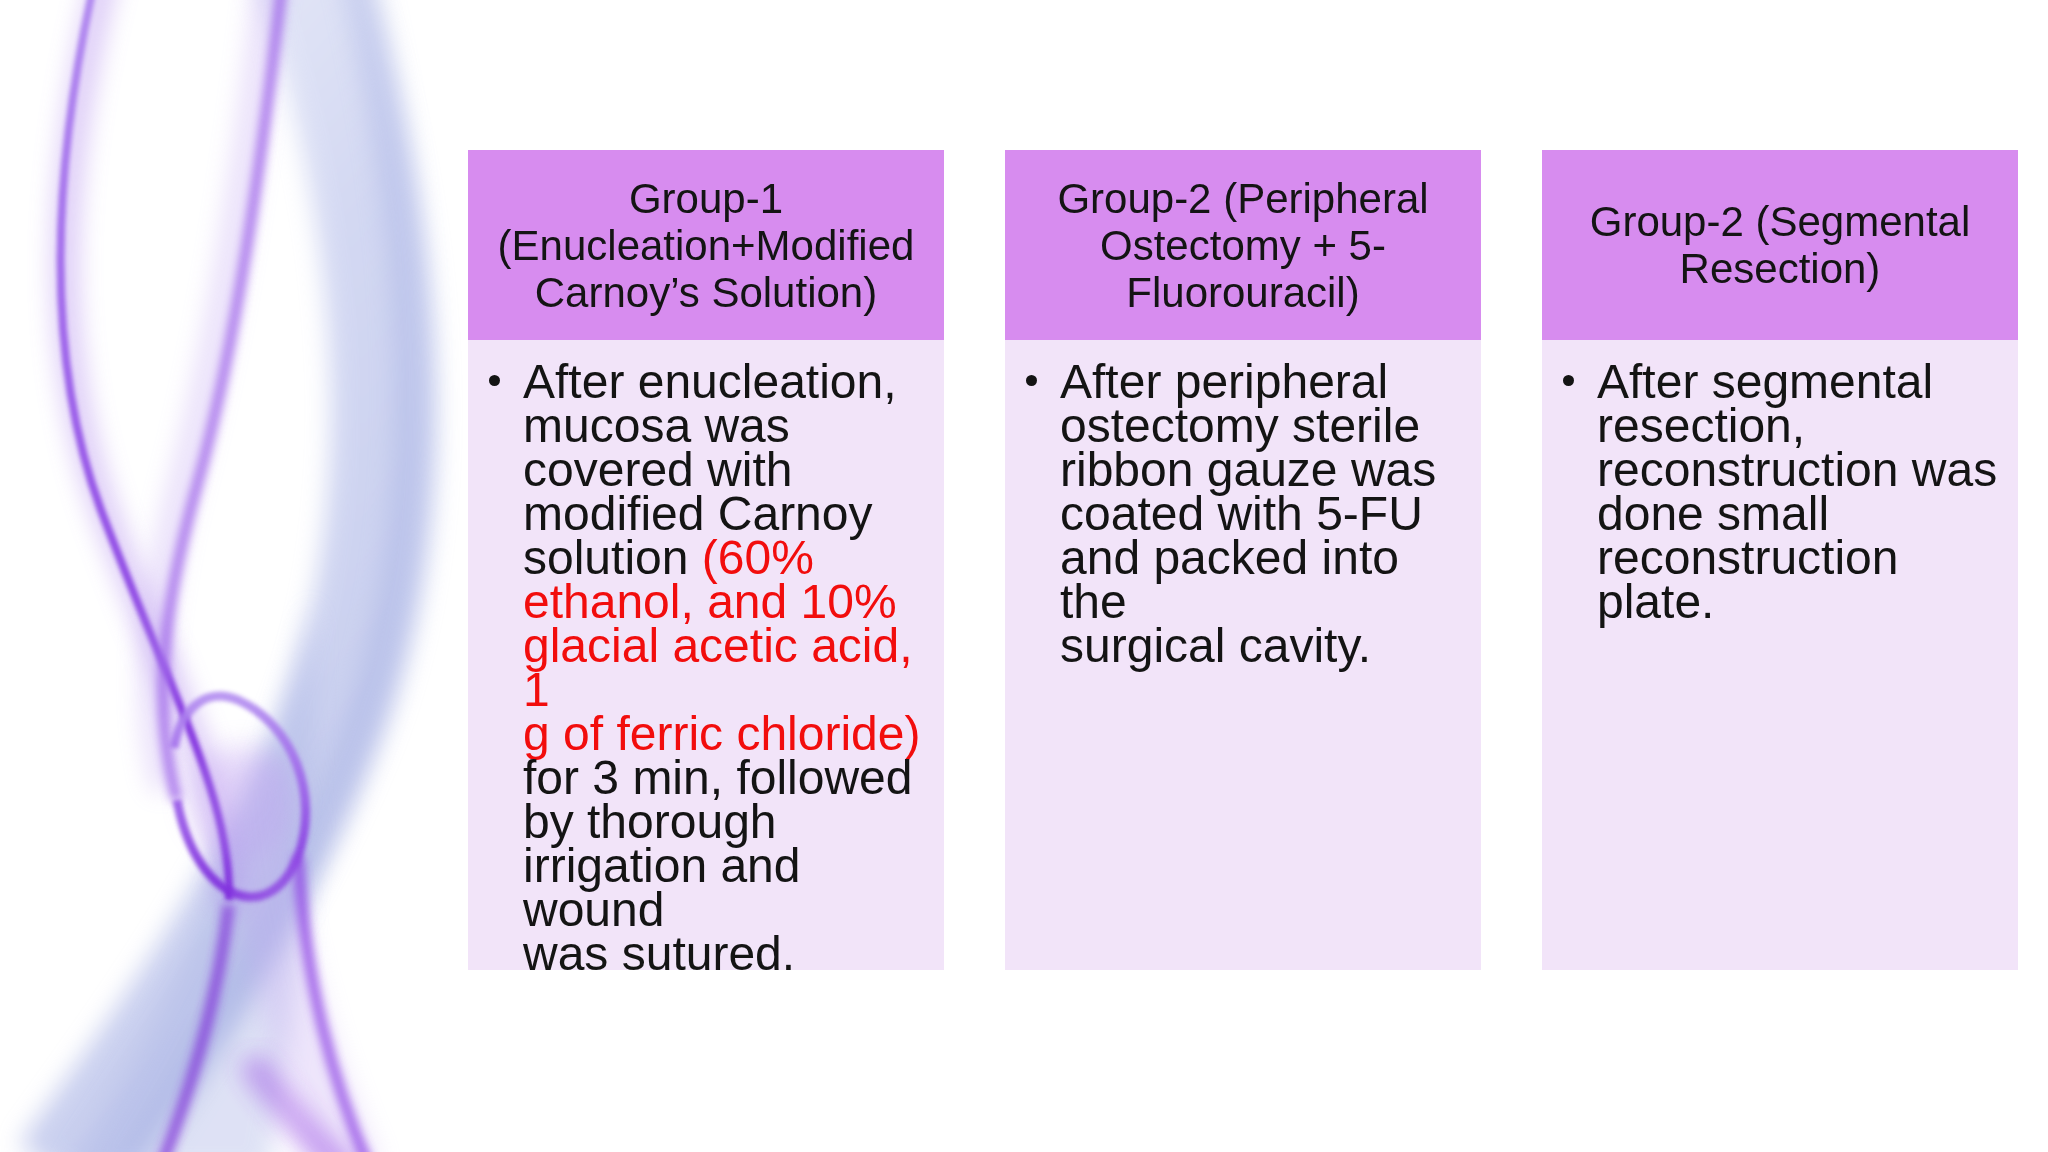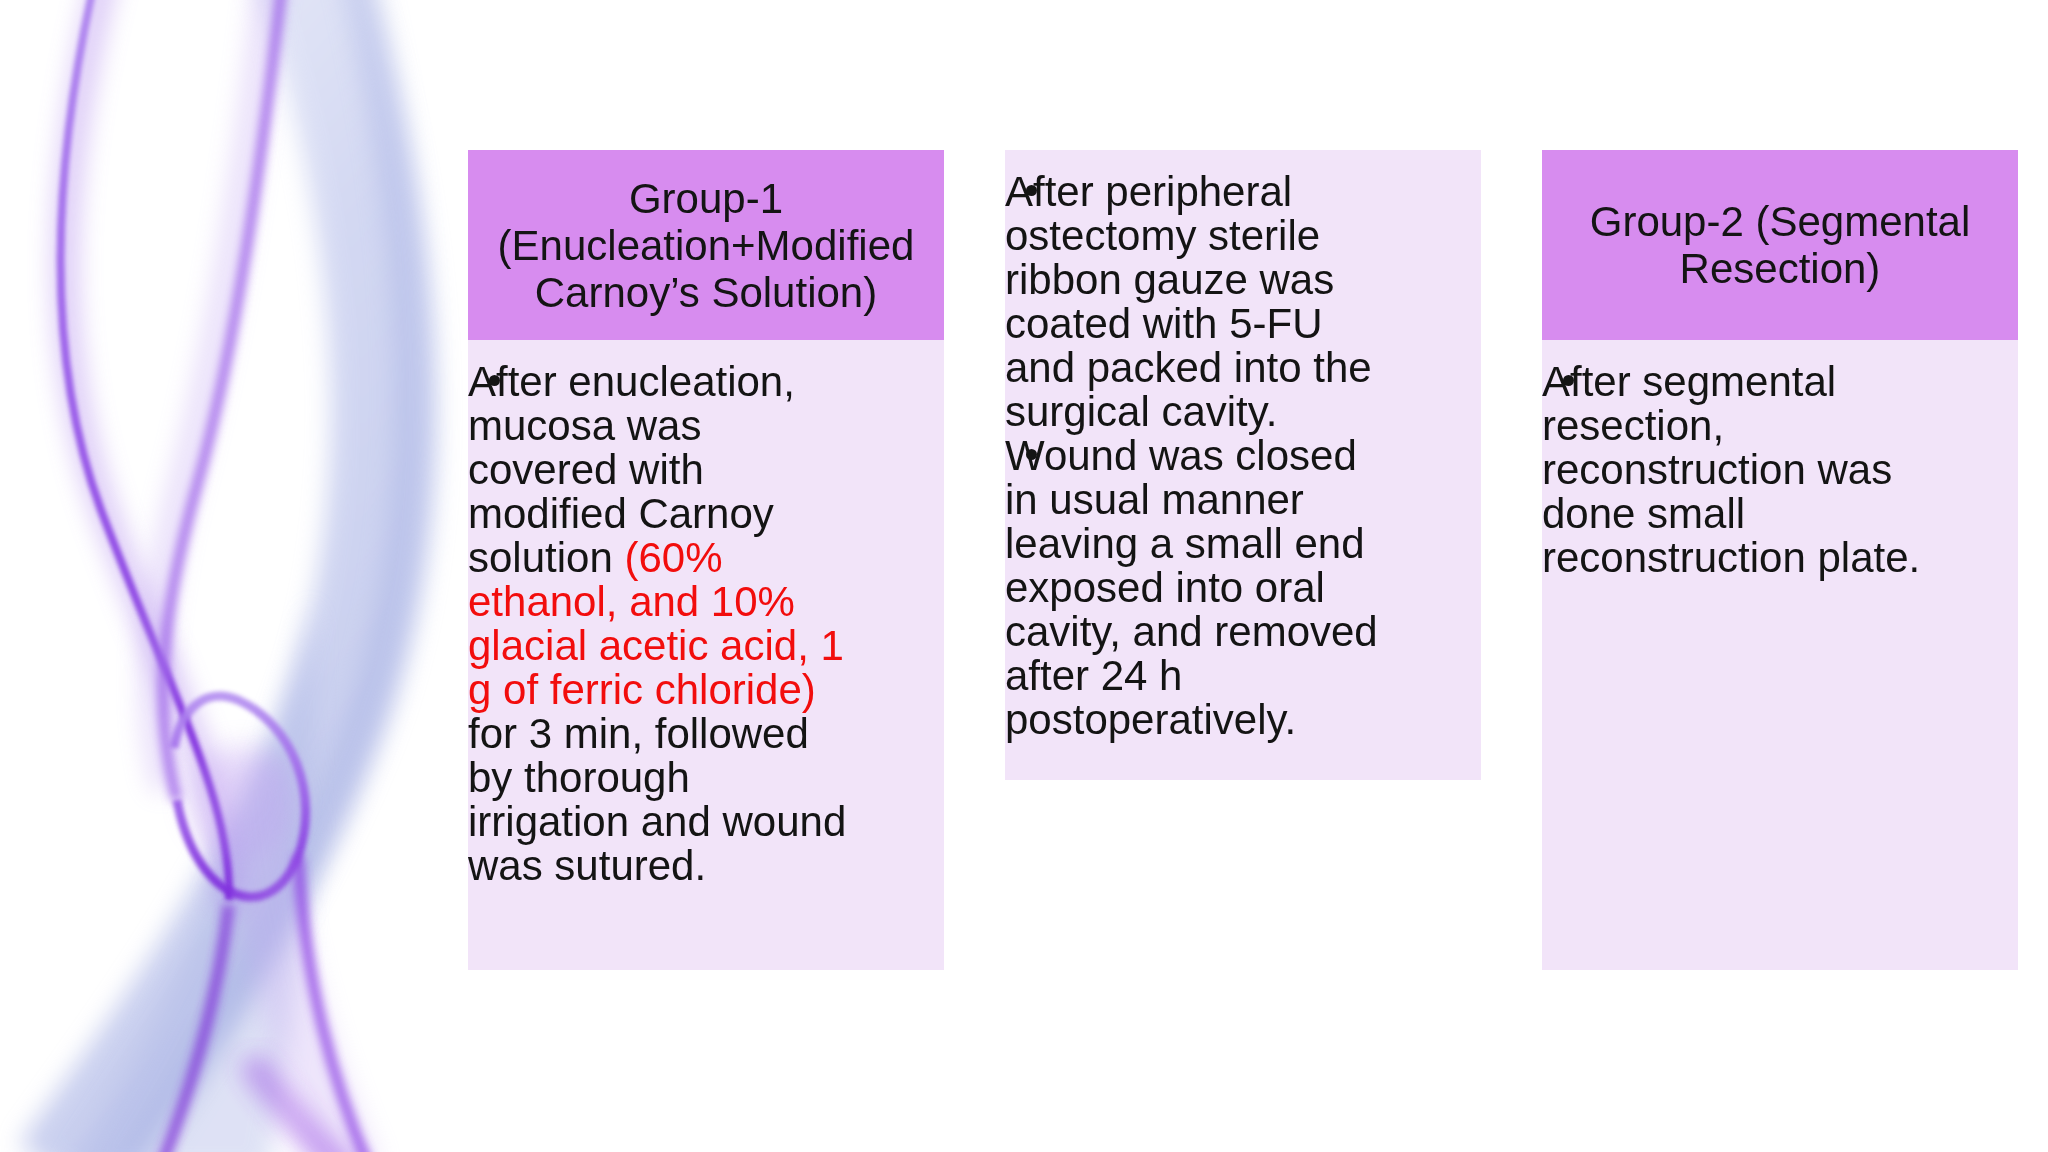--- a/index.html
+++ b/index.html
@@ -29,21 +29,22 @@
   }
   .col-body{
     height:630px;
     background:var(--body-bg,#F2E4F9);
     box-sizing:border-box;
     padding:20px 6px 0 0;
   }
   .bullets{margin:0;padding:0;list-style:none;}
   .bullet-item{
     position:relative;
-    font-size:42px;line-height:44px;
+    padding-left:55px;
+    font-size:48px;line-height:44px;
     white-space:pre-line;
   }
   .bullet-dot{
     position:absolute;left:21px;top:15px;
     width:11px;height:11px;border-radius:50%;
     background:var(--text,#141414);
   }
   .seg{color:var(--text,#141414);}
   .seg-red{color:var(--red,#F20D0D);}
 </style>
@@ -110,35 +111,33 @@
 g of ferric chloride)</span><span class="seg">
 for 3 min, followed
 by thorough
 irrigation and wound
 was sutured.</span></li>
           </ul>
     </div>
   </div>
 
   <div class="column">
+    <div class="col-header">
+      <span class="header-text">Group-2 (Peripheral
+Ostectomy + 5-
+Fluorouracil)</span>
+    </div>
     <div class="col-body">
       <ul class="bullets">
             <li class="bullet-item"><span class="bullet-dot"></span><span class="seg">After peripheral
 ostectomy sterile
 ribbon gauze was
 coated with 5-FU
 and packed into the
 surgical cavity.</span></li>
-            <li class="bullet-item"><span class="bullet-dot"></span><span class="seg">Wound was closed
-in usual manner
-leaving a small end
-exposed into oral
-cavity, and removed
-after 24 h
-postoperatively.</span></li>
           </ul>
     </div>
   </div>
 
   <div class="column">
     <div class="col-header">
       <span class="header-text">Group-2 (Segmental
 Resection)</span>
     </div>
     <div class="col-body">

